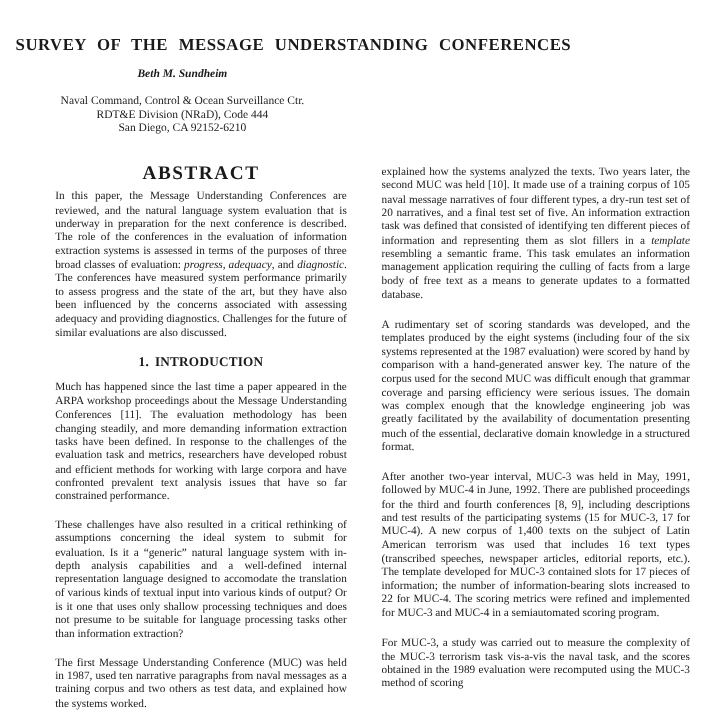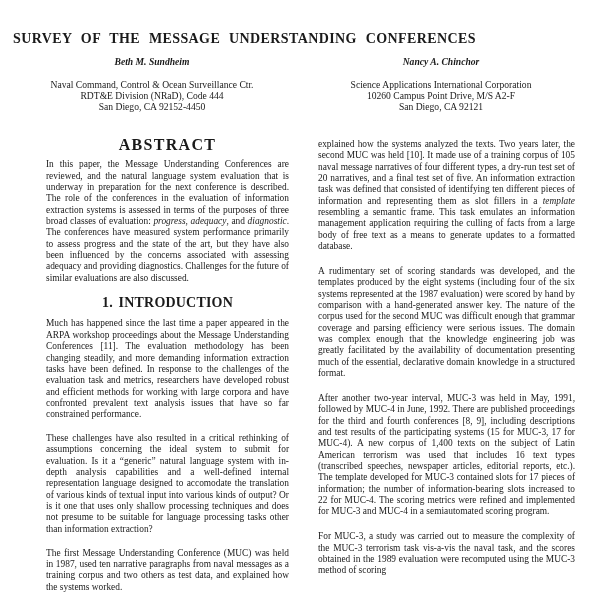--- a/index.html
+++ b/index.html
@@ -28,50 +28,42 @@
     text-align: justify;
   }
   .col-left  { left: 46px;  width: 243px; }
   .col-right { left: 318px; width: 257px; }
 
   h2 {
     font-size: 16px; font-weight: bold; text-align: center;
     letter-spacing: 1.3px; margin: 0 0 9px 0;
   }
   h2.section {
-    font-size: 14px; letter-spacing: 0.2px; word-spacing: 2px;
+    font-size: 11px; letter-spacing: 0.2px; word-spacing: 2px;
     margin: 13px 0 10px 0;
   }
   p { margin: 0 0 12.5px 0; }
   .col-right p { margin: 0 0 13.5px 0; }
 </style>
 </head>
 <body>
 
 <div class="scan-layer">
 
   <div class="title">SURVEY OF THE MESSAGE UNDERSTANDING CONFERENCES</div>
 
   <div class="author-block left">
     <div class="author-name">Beth M. Sundheim</div>
     <div class="affil">
       <div>Naval Command, Control &amp; Ocean Surveillance Ctr.</div>
       <div>RDT&amp;E Division (NRaD), Code 444</div>
-      <div>San Diego, CA 92152-4450</div>
+      <div>San Diego, CA 92152-6210</div>
     </div>
   </div>
 
-  <div class="author-block right">
-    <div class="author-name">Nancy A. Chinchor</div>
-    <div class="affil">
-      <div>Science Applications International Corporation</div>
-      <div>10260 Campus Point Drive, M/S A2-F</div>
-      <div>San Diego, CA 92121</div>
-    </div>
-  </div>
 
   <div class="col col-left">
     <h2>ABSTRACT</h2>
     <p>In this paper, the Message Understanding Conferences are reviewed, and the natural language system evaluation that is underway in preparation for the next conference is described. The role of the conferences in the evaluation of information extraction systems is assessed in terms of the purposes of three broad classes of evaluation: <i>progress</i>, <i>adequacy</i>, and <i>diagnostic</i>.  The conferences have measured system performance primarily to assess progress and the state of the art, but they have also been influenced by the concerns associated with assessing adequacy and providing diagnostics. Challenges for the future of similar evaluations are also discussed.</p>
 
     <h2 class="section">1. INTRODUCTION</h2>
     <p>Much has happened since the last time a paper appeared in the ARPA workshop proceedings about the Message Understanding Conferences [11].  The evaluation methodology has been changing steadily, and more demanding information extraction tasks have been defined.  In response to the challenges of the evaluation task and metrics,  researchers have developed robust and efficient methods for working with large corpora and have confronted prevalent text analysis issues that have so far constrained performance.</p>
     <p>These challenges have also resulted in a critical rethinking of assumptions concerning the ideal system to submit for evaluation.  Is it a “generic” natural language system with in-depth analysis capabilities and a well-defined internal representation language designed to accomodate the translation of various kinds of textual input into various kinds of output?  Or is it one that uses only shallow processing techniques and does not presume to be suitable for language processing tasks other than information extraction?</p>
 
     <p>The first Message Understanding Conference (MUC) was held in 1987, used ten narrative paragraphs from naval messages as a training corpus and two others as test data, and explained how the systems worked.</p>

